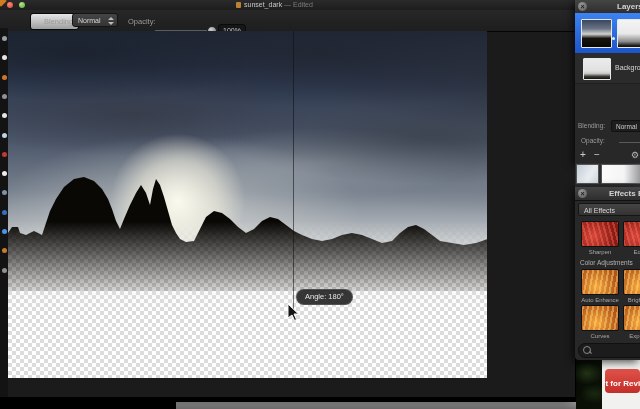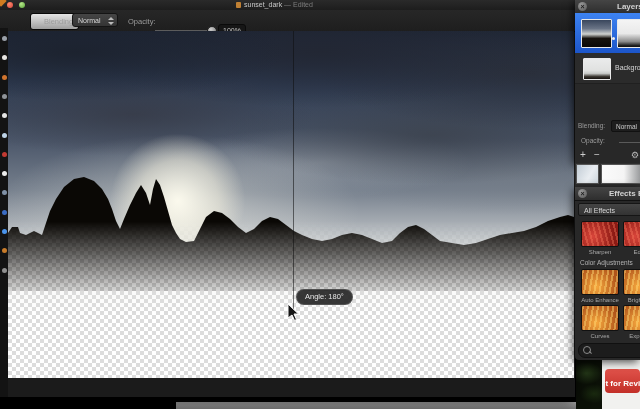--- a/index.html
+++ b/index.html
@@ -38,21 +38,21 @@
   .stepper:before,.stepper:after{content:"";position:absolute;left:0;border-left:3px solid transparent;border-right:3px solid transparent;}
   .stepper:before{top:0;border-bottom:3px solid #bbb;}
   .stepper:after{bottom:0;border-top:3px solid #bbb;}
   .slider-track{left:155px;top:20px;width:52px;height:1px;background:#5c5c5c;}
   .slider-knob{left:207px;top:16px;width:8px;height:8px;border-radius:50%;
      background:radial-gradient(circle at 35% 30%,#cfcfcf,#6f6f6f);border:1px solid #222;}
   .value-box{left:218px;top:14px;width:26px;height:12px;background:#161616;border:1px solid #0a0a0a;
      border-radius:3px;color:#c2c2c2;font-size:7px;line-height:12px;text-align:center;}
 
   
-  .canvas{left:8px;top:31px;width:566px;height:347px;background-color:#fff;
+  .canvas{left:8px;top:31px;width:479px;height:347px;background-color:#fff;
      background-image:conic-gradient(#dcdcdc 0 25%,#ffffff 0 50%,#dcdcdc 0 75%,#ffffff 0);
      background-size:8px 8px;overflow:hidden;}
   .photo{left:0;top:0;width:566px;height:347px;
      -webkit-mask-image:linear-gradient(to bottom,#000 0%,#000 55%,rgba(0,0,0,.55) 66%,rgba(0,0,0,.2) 74%,transparent 82%);
      mask-image:linear-gradient(to bottom,#000 0%,#000 55%,rgba(0,0,0,.55) 66%,rgba(0,0,0,.2) 74%,transparent 82%);}
   .sky{left:0;top:0;width:566px;height:347px;background-image:
      radial-gradient(circle 90px at 30% 49%, rgba(255,253,240,.95), rgba(250,246,228,.55) 45%, rgba(240,240,232,0) 75%),
      radial-gradient(ellipse 260px 110px at 30% 52%, rgba(236,236,228,.5), transparent 70%),
      radial-gradient(ellipse 300px 70px at 12% 6%, rgba(28,34,46,.95), transparent 70%),
      radial-gradient(ellipse 340px 80px at 55% 6%, rgba(34,38,50,.9), transparent 70%),

